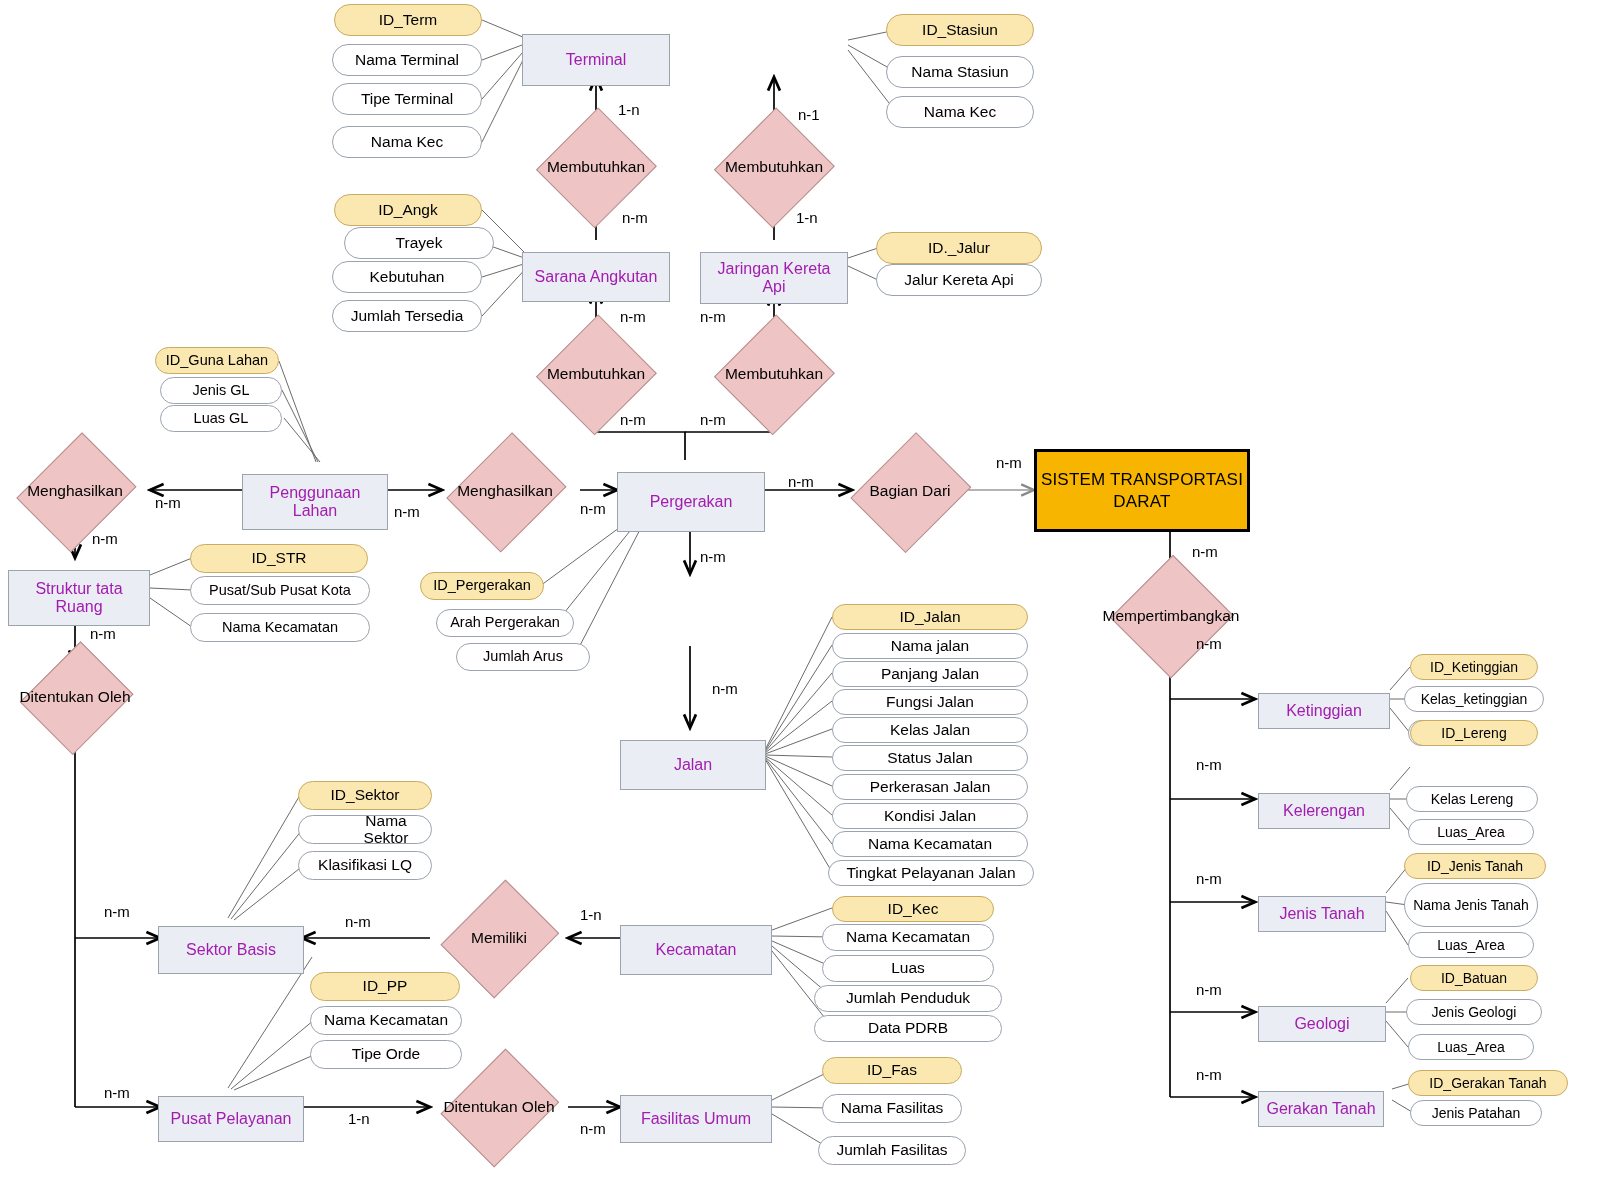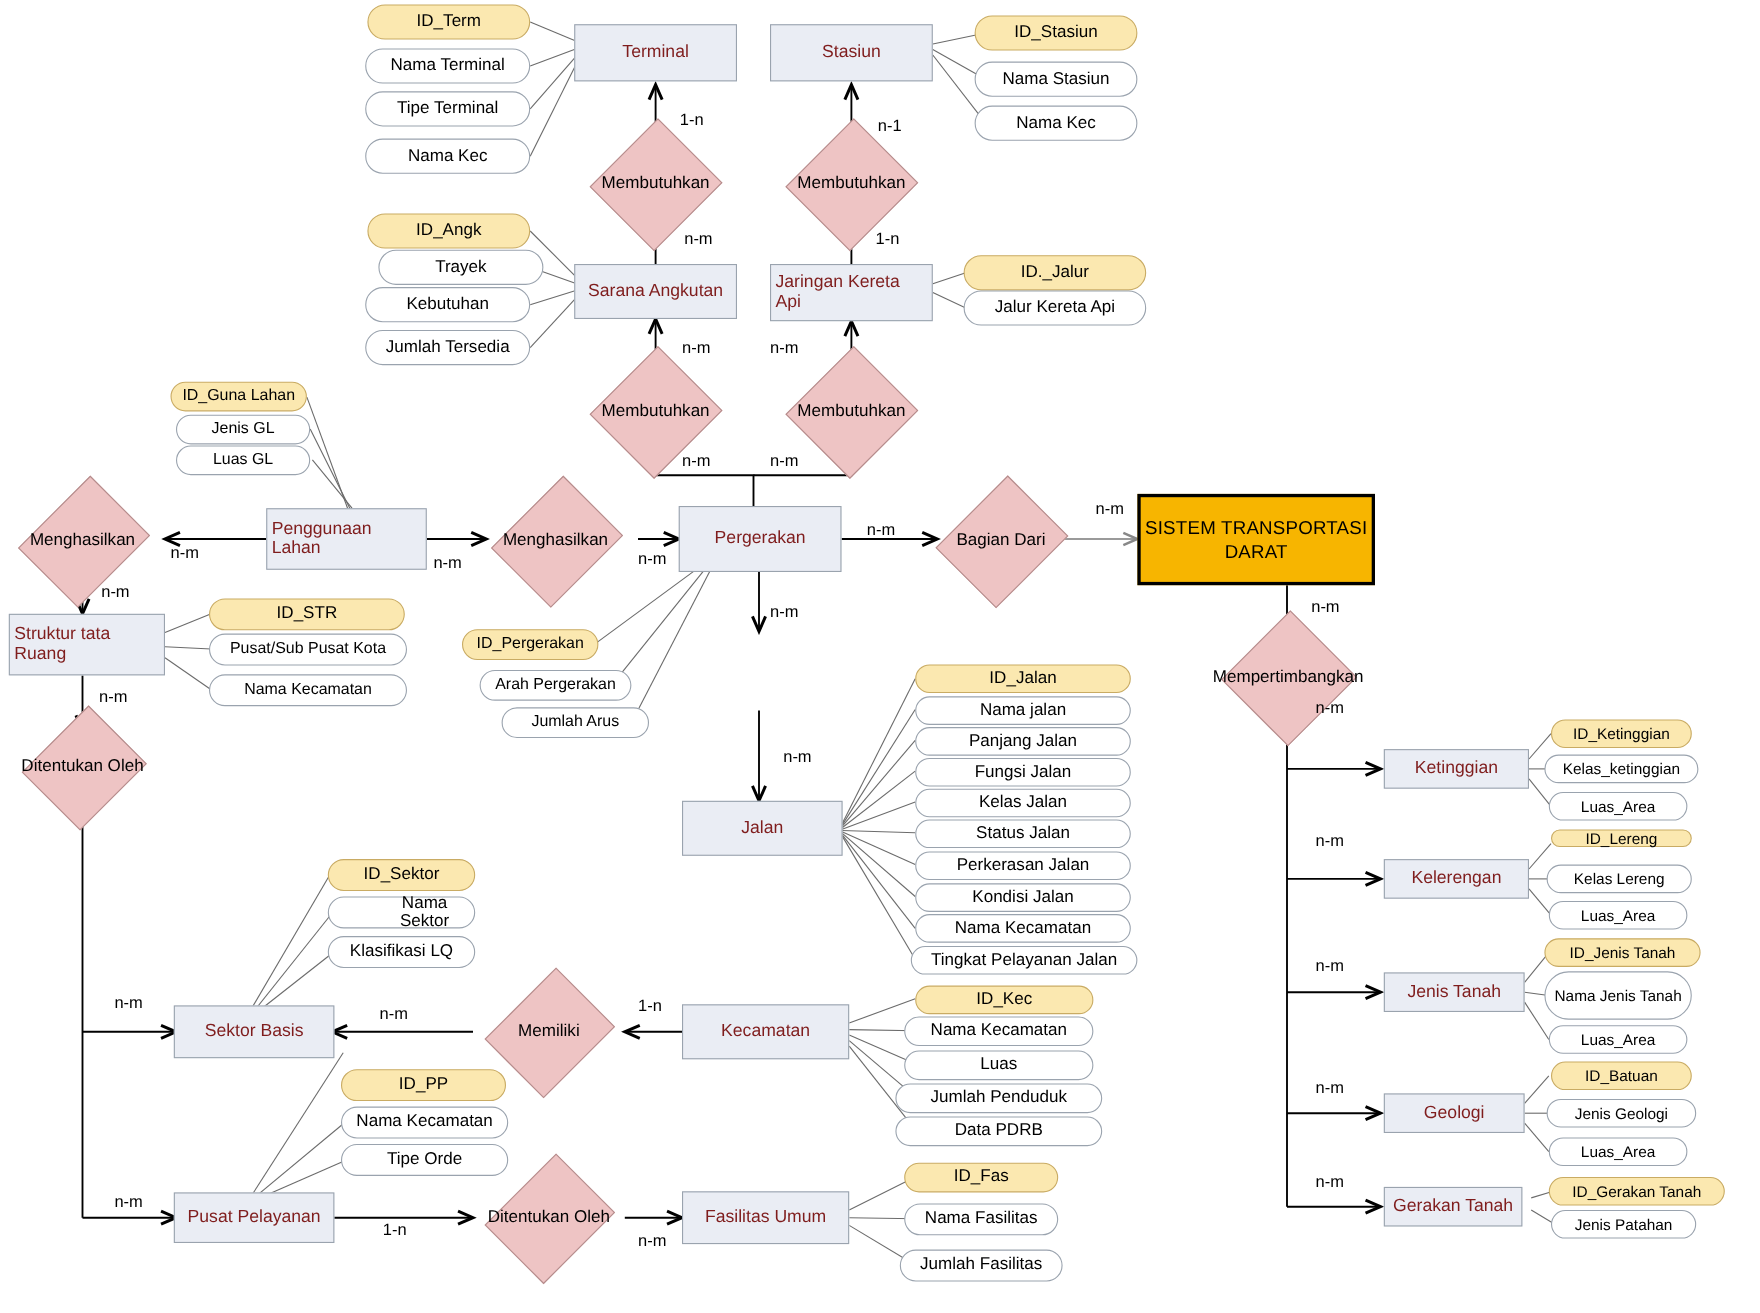--- a/index.html
+++ b/index.html
@@ -1,22 +1,22 @@
 <!DOCTYPE html>
 <html><head>
 <meta charset="utf-8">
 <style>
   html,body{margin:0;padding:0;background:#ffffff;}
   #canvas{position:relative;width:1600px;height:1194px;background:#ffffff;
     font-family:"Liberation Sans","DejaVu Sans",sans-serif;overflow:hidden;}
   svg#wires{position:absolute;left:0;top:0;width:1600px;height:1194px;pointer-events:none;}
 
   .entity{position:absolute;box-sizing:border-box;background:#eaedf4;border:1px solid #9aa3ae;
-    display:flex;align-items:center;justify-content:center;text-align:left;
-    font-size:16px;color:#7f1d1d;line-height:1.15;padding:2px 4px;}
+    display:flex;align-items:center;justify-content:center;text-align:center;
+    font-size:16px;color:#a21caf;line-height:1.15;padding:2px 4px;margin-top:12px;}
   .attr{position:absolute;box-sizing:border-box;background:#ffffff;border:1px solid #9aa3ae;
     border-radius:999px;display:flex;align-items:center;justify-content:center;text-align:center;
     font-size:15.5px;color:#000;line-height:1.05;padding:1px 6px;}
   .attr.pk{background:#fbe8b0;border-color:#c9ab63;}
   .rel{position:absolute;display:flex;align-items:center;justify-content:center;text-align:center;}
   .rel .dia{position:absolute;left:0;top:0;width:100%;height:100%;
     background:#eec4c4;border:1px solid #b48c8c;
     transform:rotate(45deg) ;}
   .rel .lbl{position:relative;z-index:3;font-size:15.5px;color:#000;line-height:1.1;
     padding:0 2px;}
@@ -171,21 +171,20 @@
       <path d="M302,1107 L430,1107" marker-end="url(#ar)"></path>
       <path d="M568,1107 L620,1107" marker-end="url(#ar)"></path>
     </g>
     <g stroke="#9a9a9a" stroke-width="1.6" fill="none">
 
       <path d="M968,490 L1034,490" marker-end="url(#arg)"></path>
     </g>
   </svg>
 
   <div class="entity" style="left:522px;top:22px;width:148px;height:52px;">Terminal</div>
-  <div class="entity" style="left:700px;top:22px;width:148px;height:52px;">Stasiun</div>
   <div class="entity" style="left:522px;top:240px;width:148px;height:50px;">Sarana Angkutan</div>
   <div class="entity" style="left:700px;top:240px;width:148px;height:52px;">Jaringan Kereta Api</div>
   <div class="entity" style="left:242px;top:462px;width:146px;height:56px;">Penggunaan Lahan</div>
   <div class="entity" style="left:617px;top:460px;width:148px;height:60px;">Pergerakan</div>
   <div class="entity" style="left:8px;top:558px;width:142px;height:56px;">Struktur tata Ruang</div>
   <div class="entity" style="left:620px;top:728px;width:146px;height:50px;">Jalan</div>
   <div class="entity" style="left:158px;top:914px;width:146px;height:48px;">Sektor Basis</div>
   <div class="entity" style="left:620px;top:913px;width:152px;height:50px;">Kecamatan</div>
   <div class="entity" style="left:158px;top:1084px;width:146px;height:46px;">Pusat Pelayanan</div>
   <div class="entity" style="left:620px;top:1083px;width:152px;height:48px;">Fasilitas Umum</div>
@@ -297,21 +296,21 @@
   <div class="attr" style="left:310px;top:1040px;width:152px;height:29px;">Tipe Orde</div>
 
   <div class="attr pk" style="left:822px;top:1057px;width:140px;height:27px;">ID_Fas</div>
   <div class="attr" style="left:822px;top:1094px;width:140px;height:29px;">Nama Fasilitas</div>
   <div class="attr" style="left:818px;top:1136px;width:148px;height:29px;">Jumlah Fasilitas</div>
 
   <div class="attr pk" style="left:1410px;top:654px;width:128px;height:26px;font-size:14px;">ID_Ketinggian</div>
   <div class="attr" style="left:1404px;top:686px;width:140px;height:26px;font-size:14px;">Kelas_ketinggian</div>
   <div class="attr" style="left:1408px;top:720px;width:126px;height:26px;font-size:14px;">Luas_Area</div>
 
-  <div class="attr pk" style="left:1410px;top:754px;width:128px;height:16px;font-size:14px;">ID_Lereng</div>
+  <div class="attr pk" style="left:1410px;top:720px;width:128px;height:26px;font-size:14px;">ID_Lereng</div>
   <div class="attr" style="left:1406px;top:786px;width:132px;height:26px;font-size:14px;">Kelas Lereng</div>
   <div class="attr" style="left:1408px;top:819px;width:126px;height:26px;font-size:14px;">Luas_Area</div>
 
   <div class="attr pk" style="left:1404px;top:853px;width:142px;height:26px;font-size:14px;">ID_Jenis Tanah</div>
   <div class="attr" style="left:1404px;top:883px;width:134px;height:44px;font-size:14px;">Nama Jenis Tanah</div>
   <div class="attr" style="left:1408px;top:932px;width:126px;height:26px;font-size:14px;">Luas_Area</div>
 
   <div class="attr pk" style="left:1410px;top:965px;width:128px;height:26px;font-size:14px;">ID_Batuan</div>
   <div class="attr" style="left:1406px;top:999px;width:136px;height:26px;font-size:14px;">Jenis Geologi</div>
   <div class="attr" style="left:1408px;top:1034px;width:126px;height:26px;font-size:14px;">Luas_Area</div>

